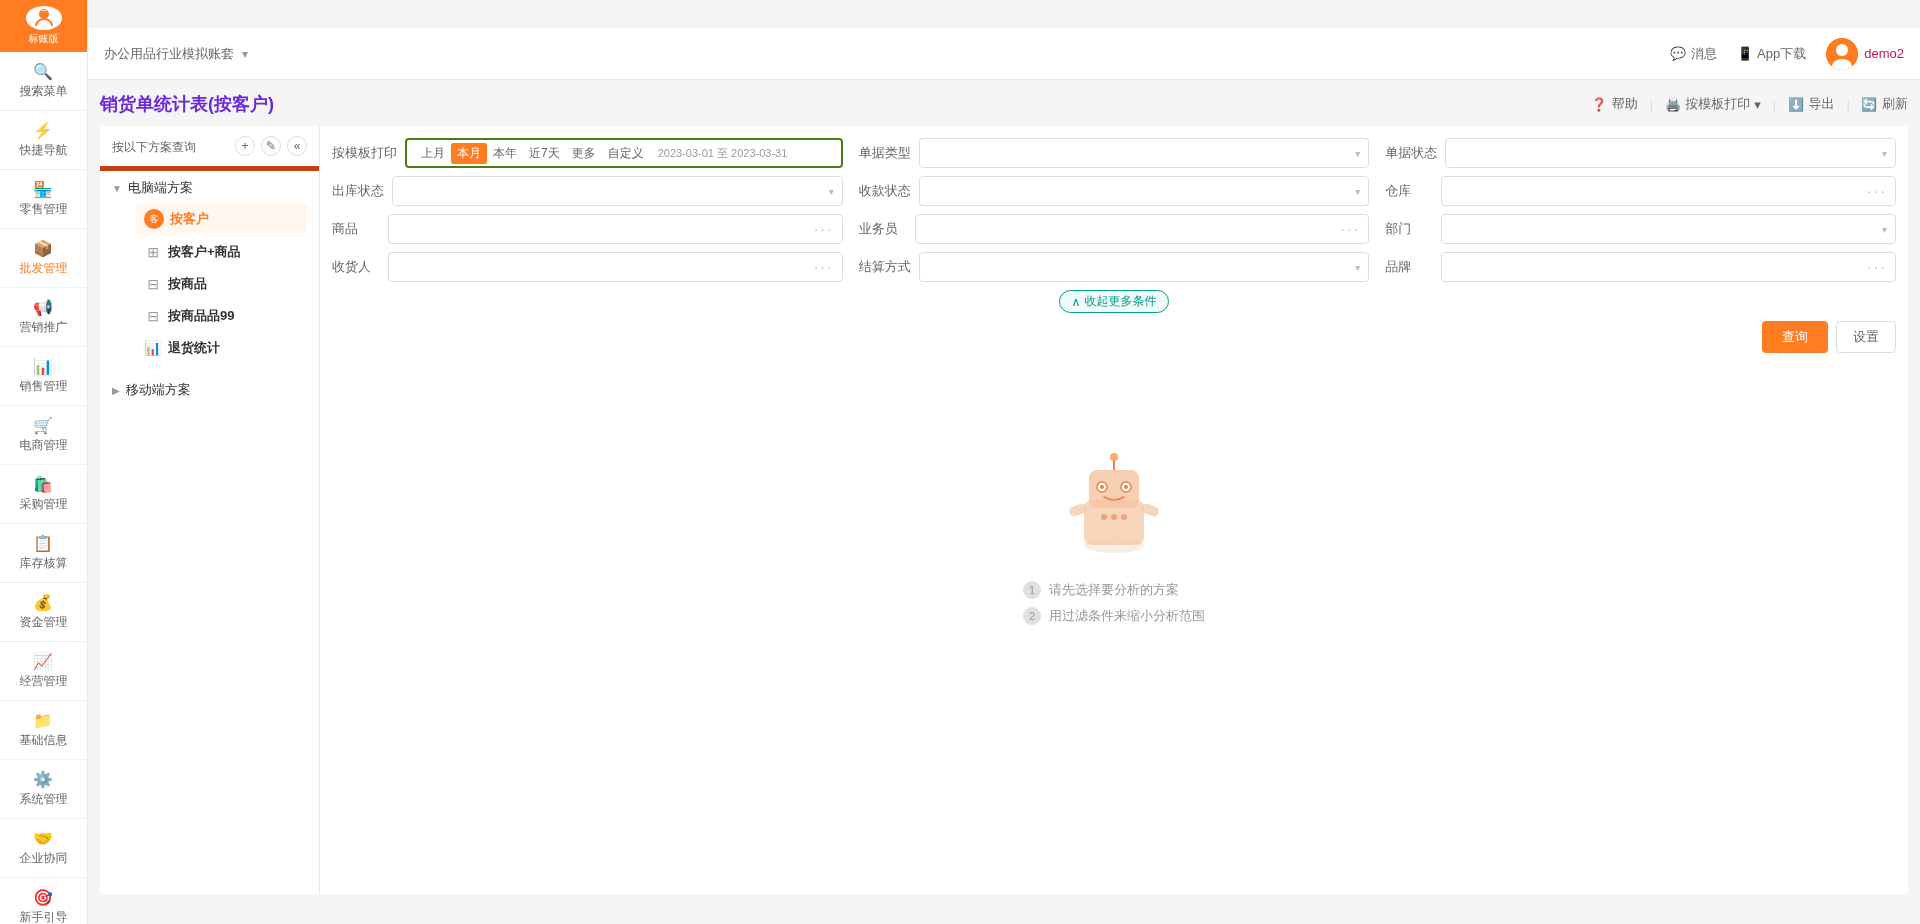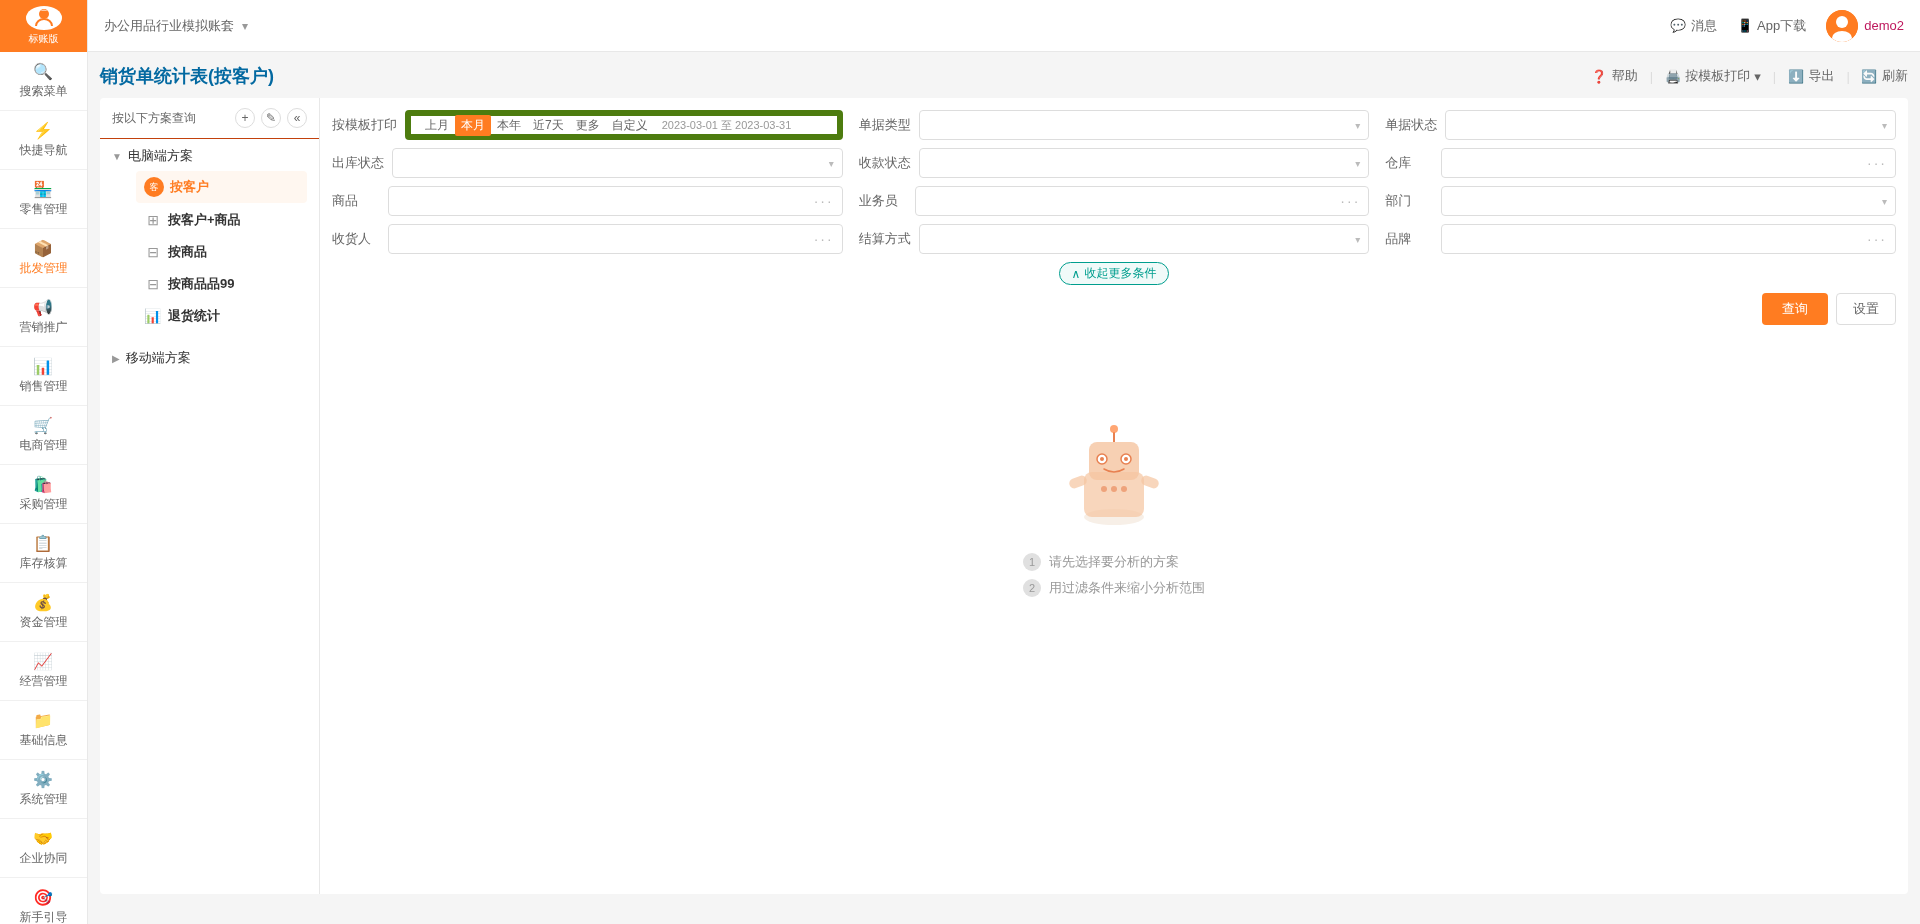--- a/index.html
+++ b/index.html
@@ -13,21 +13,21 @@
     .sidebar-logo-text { color: #fff; font-size: 10px; margin-top: 2px; }
     .sidebar-nav { width: 100%; flex: 1; overflow-y: auto; }
     .sidebar-item { width: 100%; display: flex; flex-direction: column; align-items: center; justify-content: center; padding: 10px 0; cursor: pointer; border-bottom: 1px solid #f0f0f0; color: #666; font-size: 12px; }
     .sidebar-item.active { color: #ff7c21; }
     .sidebar-item-icon { font-size: 16px; margin-bottom: 2px; }
 
     
     .main { flex: 1; display: flex; flex-direction: column; overflow: hidden; }
 
     
-    .topbar { height: 52px; background: #fff; display: flex; align-items: center; justify-content: space-between; padding: 0 16px; border-bottom: 1px solid #e8e8e8; flex-shrink: 0; }
+    .topbar { height: 52px; background: #fff; display: flex; align-items: center; justify-content: space-between; padding: 0 16px; border-bottom: 1px solid #e8e8e8; flex-shrink: 0; margin-top: 28px; }
     .topbar-left { display: flex; align-items: center; gap: 8px; }
     .topbar-title { font-size: 13px; color: #666; }
     .topbar-dropdown { font-size: 12px; color: #999; cursor: pointer; }
     .topbar-right { display: flex; align-items: center; gap: 20px; }
     .topbar-action { display: flex; align-items: center; gap: 4px; color: #666; font-size: 13px; cursor: pointer; }
     .user-avatar { width: 32px; height: 32px; border-radius: 50%; background: #ff7c21; display: flex; align-items: center; justify-content: center; color: #fff; font-size: 12px; overflow: hidden; }
     .user-name { font-size: 13px; color: #be185d; cursor: pointer; }
 
     
     .tabbar { height: 40px; background: #009e8e; display: flex; align-items: center; padding: 0 8px; gap: 2px; flex-shrink: 0; }
@@ -36,31 +36,31 @@
     .tab.active { background: #fff; color: #333; }
     .tab-close { font-size: 12px; color: #999; cursor: pointer; margin-left: 4px; }
     .tabbar-right { margin-left: auto; display: flex; align-items: center; gap: 8px; }
     .tabbar-icon-btn { color: rgba(255,255,255,0.8); cursor: pointer; font-size: 16px; width: 24px; height: 24px; display: flex; align-items: center; justify-content: center; }
 
     
     .content { flex: 1; overflow: auto; background: #f5f5f5; padding: 12px; }
 
     
     .page-header { display: flex; align-items: center; justify-content: space-between; margin-bottom: 10px; }
-    .page-title { font-size: 18px; font-weight: bold; color: #0369a1; }
+    .page-title { font-size: 18px; font-weight: bold; color: #6d28d9; }
     .page-actions { display: flex; align-items: center; gap: 12px; }
     .page-action-btn { display: flex; align-items: center; gap: 4px; color: #666; font-size: 13px; cursor: pointer; }
     .page-action-divider { color: #ddd; }
 
     
     .inner-layout { display: flex; gap: 0; background: #fff; border-radius: 4px; overflow: hidden; min-height: calc(100% - 52px); }
 
     
     .left-panel { width: 220px; border-right: 1px solid #e8e8e8; flex-shrink: 0; }
-    .left-panel-header { display: flex; align-items: center; justify-content: space-between; padding: 10px 12px; border-bottom: 1px solid #c2410c; }
+    .left-panel-header { display: flex; align-items: flex-end; justify-content: space-between; padding: 10px 12px; border-bottom: 5px solid #c2410c; }
     .left-panel-title { font-size: 12px; color: #666; }
     .left-panel-actions { display: flex; gap: 6px; }
     .left-panel-action { width: 20px; height: 20px; border-radius: 50%; border: 1px solid #ddd; display: flex; align-items: center; justify-content: center; cursor: pointer; font-size: 12px; color: #666; }
     .scheme-group { padding: 8px 12px; }
     .scheme-group-header { display: flex; align-items: center; gap: 6px; margin-bottom: 6px; cursor: pointer; }
     .scheme-group-arrow { font-size: 10px; color: #999; }
     .scheme-group-label { font-size: 13px; color: #333; font-weight: 500; }
     .scheme-item { display: flex; align-items: center; gap: 6px; padding: 6px 8px; border-radius: 4px; cursor: pointer; margin-bottom: 2px; }
     .scheme-item.active { background: #fff7f0; }
     .scheme-item-icon { width: 18px; height: 18px; display: flex; align-items: center; justify-content: center; font-size: 11px; }
@@ -73,21 +73,21 @@
     .right-panel { flex: 1; padding: 12px; }
 
     
     .filter-grid { display: grid; grid-template-columns: 1fr 1fr 1fr; gap: 10px 16px; margin-bottom: 8px; }
     .filter-row { display: flex; align-items: center; gap: 8px; }
     .filter-label { font-size: 13px; color: #666; white-space: nowrap; min-width: 48px; }
     .filter-control { flex: 1; border: 1px solid #ddd; border-radius: 4px; height: 30px; display: flex; align-items: center; padding: 0 8px; background: #fff; cursor: pointer; }
     .filter-control-placeholder { flex: 1; font-size: 12px; color: #bbb; }
     .filter-control-arrow { color: #bbb; font-size: 10px; }
     .filter-control-dots { color: #bbb; font-size: 14px; letter-spacing: 2px; }
-    .date-filter { display: flex; align-items: center; gap: 4px; border: 6px solid #4d7c0f; border-radius: 4px; height: 30px; padding: 0 8px; background: #fff; flex: 1; }
+    .date-filter { display: flex; align-items: center; gap: 4px; border: 2px solid #4d7c0f; border-radius: 4px; height: 30px; padding: 0 8px; background: #fff; flex: 1; }
     .date-tabs { display: flex; gap: 0; }
     .date-tab { padding: 2px 6px; font-size: 12px; color: #666; cursor: pointer; border-radius: 2px; }
     .date-tab.active { background: #ff7c21; color: #fff; }
     .date-range { font-size: 11px; color: #999; margin-left: 4px; }
 
     
     .collapse-row { display: flex; justify-content: center; margin: 8px 0; }
     .collapse-btn { display: flex; align-items: center; gap: 4px; color: #009e8e; font-size: 12px; cursor: pointer; background: #f0faf9; border: 1px solid #009e8e; border-radius: 12px; padding: 2px 12px; }
     .btn-query { background: #ff7c21; color: #fff; border: none; padding: 6px 20px; border-radius: 4px; cursor: pointer; font-size: 13px; }
     .btn-settings { background: #fff; color: #666; border: 1px solid #ddd; padding: 6px 16px; border-radius: 4px; cursor: pointer; font-size: 13px; }

